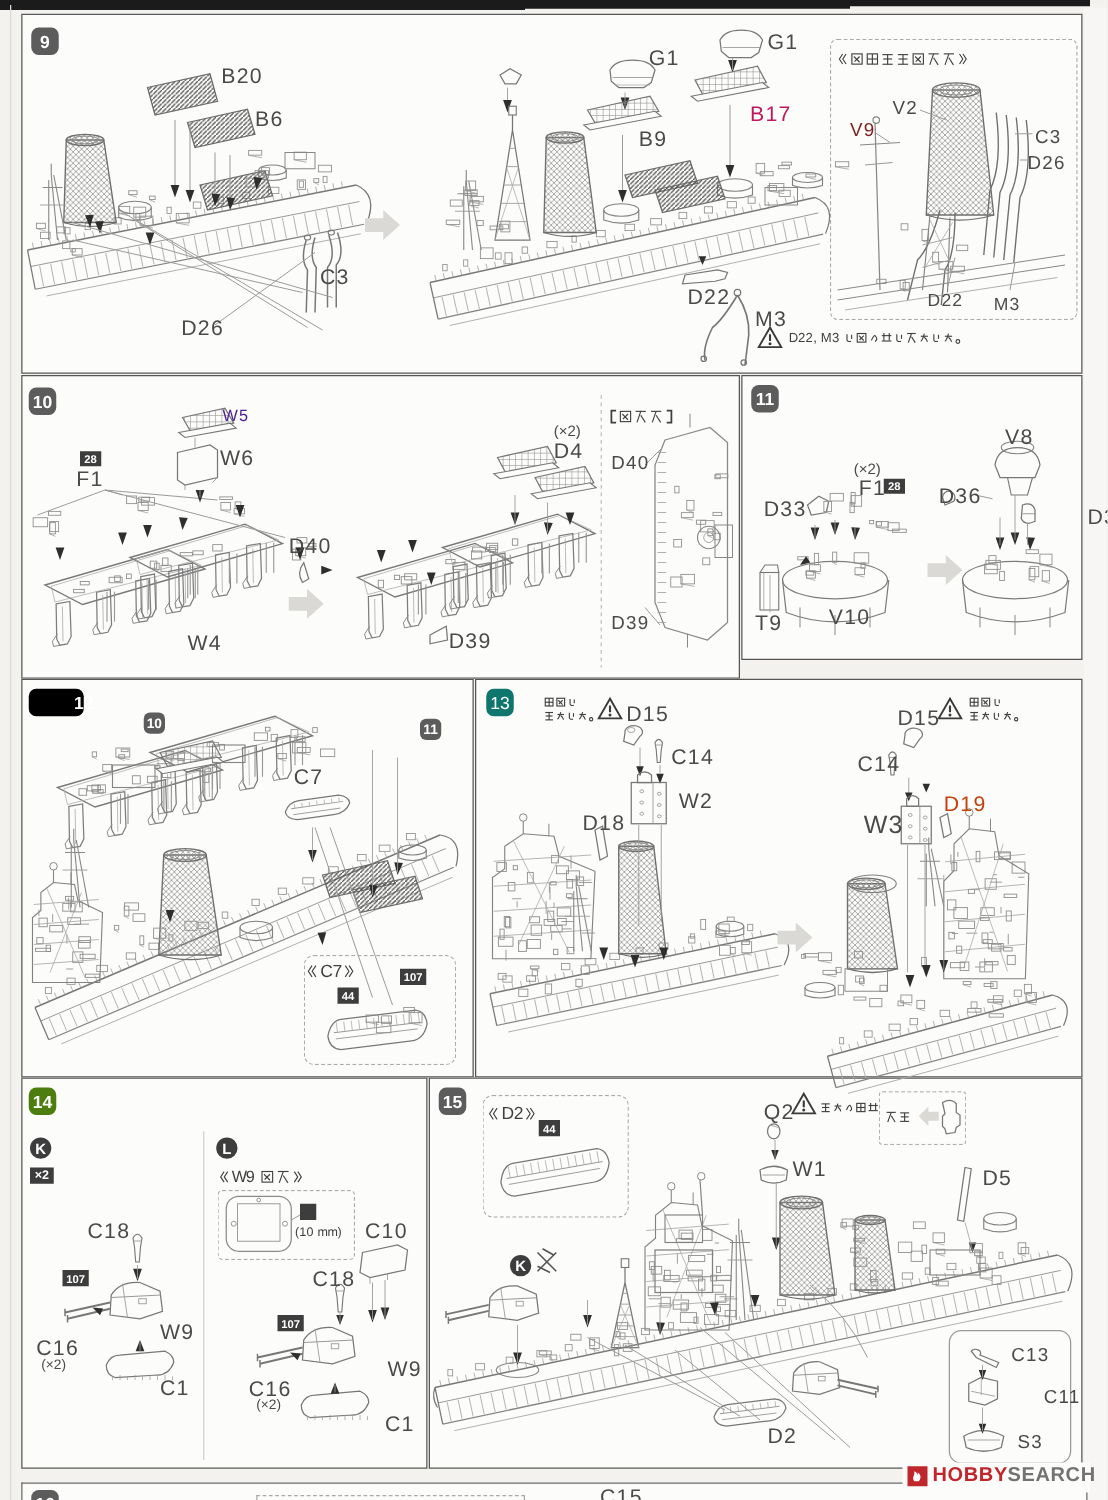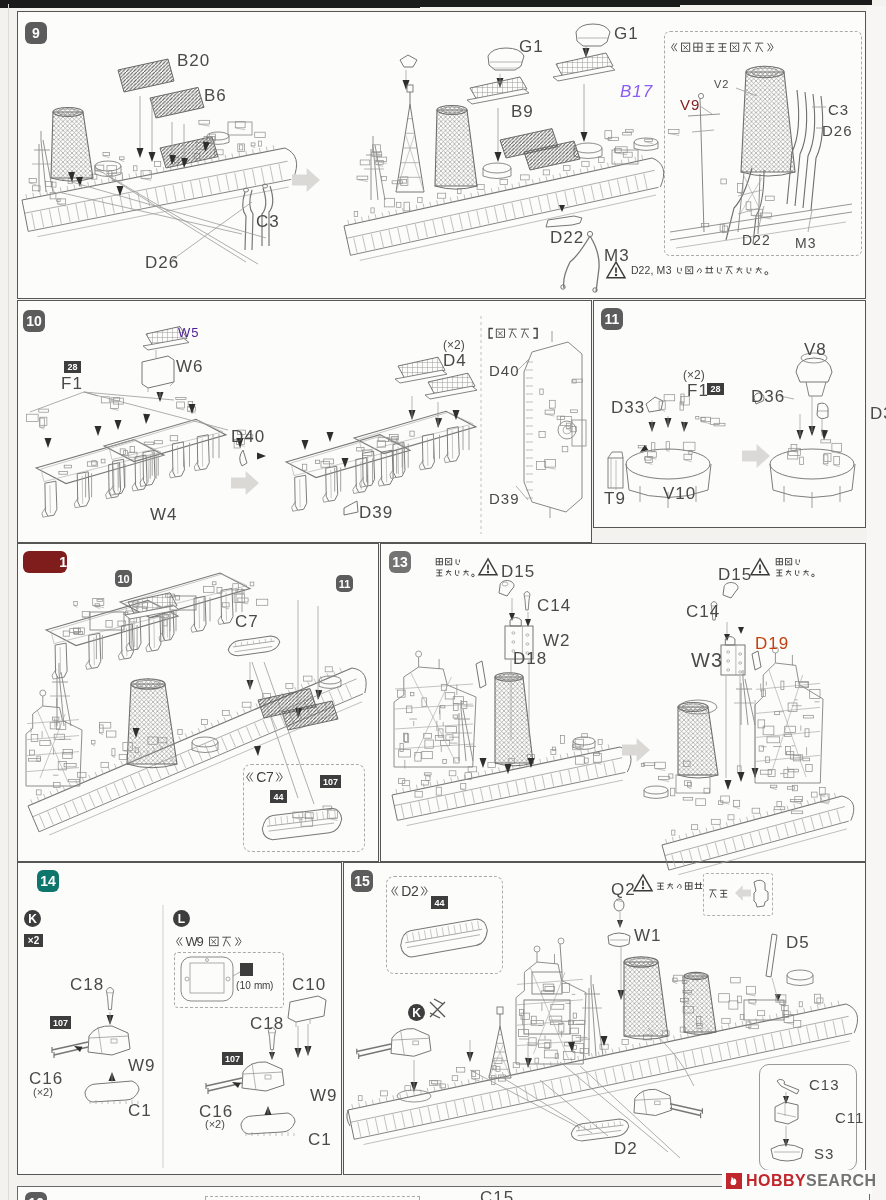--- a/index.html
+++ b/index.html
@@ -1948,39 +1948,39 @@
       <line x1="777.0" y1="1113.0" x2="796.0" y2="1117.0" stroke="#999" stroke-width="0.7"></line>
       <line x1="785.0" y1="1102.0" x2="785.0" y2="1116.0" stroke="#999" stroke-width="0.6"></line>
       <path d="M 771,1149 q 15,-9 32,0 l -2,9 q -14,6 -28,0 Z" stroke="#777" stroke-width="1" fill="none"></path>
       <line x1="774.0" y1="1152.0" x2="800.0" y2="1152.0" stroke="#999" stroke-width="0.7"></line>
       <polygon points="783.0,1096.0 789.0,1096.0 786.0,1104.0" fill="#2e2e2e"></polygon>
       <polygon points="783.0,1139.0 789.0,1139.0 786.0,1147.0" fill="#2e2e2e"></polygon>
       <line x1="786.0" y1="1092.0" x2="786.0" y2="1102.0" stroke="#999" stroke-width="0.7"></line>
       <line x1="786.0" y1="1126.0" x2="786.0" y2="1145.0" stroke="#999" stroke-width="0.7"></line>
 </svg>
 <div style="position:absolute;left:601px;top:308px;width:22px;height:22px;border-radius:6px;background:#5c5c5c;color:#fff;font-weight:bold;font-size:14px;display:flex;align-items:center;justify-content:center;">11</div>
-    <div style="position:absolute;left:23px;top:551px;width:40px;height:22px;border-radius:6px;background:#7f1d1d;color:#fff;font-weight:bold;font-size:14px;display:flex;align-items:center;justify-content:center;padding-left:44px;">12</div>
-    <div style="position:absolute;left:389px;top:551px;width:22px;height:22px;border-radius:6px;background:#737373;color:#fff;font-weight:bold;font-size:14px;display:flex;align-items:center;justify-content:center;">13</div>
-    <div style="position:absolute;left:37px;top:870px;width:22px;height:22px;border-radius:6px;background:#0f766e;color:#fff;font-weight:bold;font-size:14px;display:flex;align-items:center;justify-content:center;">14</div>
+    <div style="position:absolute;left:23px;top:551px;width:40px;height:22px;border-radius:6px;background:#000000;color:#fff;font-weight:bold;font-size:14px;display:flex;align-items:center;justify-content:center;padding-left:44px;">12</div>
+    <div style="position:absolute;left:389px;top:551px;width:22px;height:22px;border-radius:6px;background:#0f766e;color:#fff;font-weight:normal;font-size:14px;display:flex;align-items:center;justify-content:center;">13</div>
+    <div style="position:absolute;left:23px;top:870px;width:22px;height:22px;border-radius:6px;background:#4d7c0f;color:#fff;font-weight:bold;font-size:14px;display:flex;align-items:center;justify-content:center;">14</div>
     <div style="position:absolute;left:351px;top:870px;width:22px;height:22px;border-radius:6px;background:#5c5c5c;color:#fff;font-weight:bold;font-size:14px;display:flex;align-items:center;justify-content:center;">15</div>
     <div style="position:absolute;left:25px;top:1192px;width:22px;height:22px;border-radius:6px;background:#5c5c5c;color:#fff;font-weight:bold;font-size:14px;display:flex;align-items:center;justify-content:center;">16</div>
     <div style="position:absolute;left:115px;top:570px;width:17px;height:17px;border-radius:5px;background:#5c5c5c;color:#fff;font-weight:bold;font-size:11px;display:flex;align-items:center;justify-content:center;">10</div>
     <div style="position:absolute;left:336px;top:575px;width:17px;height:17px;border-radius:5px;background:#5c5c5c;color:#fff;font-weight:bold;font-size:11px;display:flex;align-items:center;justify-content:center;">11</div>
     <div style="position:absolute;left:177px;top:51px;font-size:17px;color:#4a4a4a;letter-spacing:1px;white-space:nowrap;">B20</div>
     <div style="position:absolute;left:204px;top:86px;font-size:17px;color:#4a4a4a;letter-spacing:1px;white-space:nowrap;">B6</div>
     <div style="position:absolute;left:256px;top:212px;font-size:17px;color:#4a4a4a;letter-spacing:1px;white-space:nowrap;">C3</div>
     <div style="position:absolute;left:145px;top:253px;font-size:17px;color:#4a4a4a;letter-spacing:1px;white-space:nowrap;">D26</div>
     <div style="position:absolute;left:519px;top:37px;font-size:17px;color:#4a4a4a;letter-spacing:1px;white-space:nowrap;">G1</div>
     <div style="position:absolute;left:511px;top:102px;font-size:17px;color:#4a4a4a;letter-spacing:1px;white-space:nowrap;">B9</div>
     <div style="position:absolute;left:614px;top:24px;font-size:17px;color:#4a4a4a;letter-spacing:1px;white-space:nowrap;">G1</div>
-    <div style="position:absolute;left:620px;top:82px;font-size:17px;color:#8b5cf6;letter-spacing:1px;white-space:nowrap;font-style:italic;">B17</div>
+    <div style="position:absolute;left:600px;top:82px;font-size:17px;color:#be185d;letter-spacing:1px;white-space:nowrap;">B17</div>
     <div style="position:absolute;left:550px;top:228px;font-size:17px;color:#4a4a4a;letter-spacing:1px;white-space:nowrap;">D22</div>
     <div style="position:absolute;left:604px;top:246px;font-size:17px;color:#4a4a4a;letter-spacing:1px;white-space:nowrap;">M3</div>
     <div style="position:absolute;left:664px;top:31px;width:198px;height:225px;border:1px dashed #aaa;border-radius:6px;"></div>
-    <div style="position:absolute;left:714px;top:78px;font-size:11px;color:#4a4a4a;letter-spacing:1px;white-space:nowrap;">V2</div>
+    <div style="position:absolute;left:714px;top:78px;font-size:15px;color:#4a4a4a;letter-spacing:1px;white-space:nowrap;">V2</div>
     <div style="position:absolute;left:680px;top:96px;font-size:15px;color:#7f1d1d;letter-spacing:1px;white-space:nowrap;">V9</div>
     <div style="position:absolute;left:828px;top:101px;font-size:15px;color:#4a4a4a;letter-spacing:1px;white-space:nowrap;">C3</div>
     <div style="position:absolute;left:822px;top:122px;font-size:15px;color:#4a4a4a;letter-spacing:1px;white-space:nowrap;">D26</div>
     <div style="position:absolute;left:742px;top:232px;font-size:14px;color:#4a4a4a;letter-spacing:1px;white-space:nowrap;">D22</div>
     <div style="position:absolute;left:795px;top:235px;font-size:14px;color:#4a4a4a;letter-spacing:1px;white-space:nowrap;">M3</div>
     <div style="position:absolute;left:178px;top:325px;font-size:13px;color:#4c1d95;letter-spacing:1px;white-space:nowrap;">W5</div>
     <div style="position:absolute;left:176px;top:357px;font-size:17px;color:#4a4a4a;letter-spacing:1px;white-space:nowrap;">W6</div>
     <div style="position:absolute;left:64px;top:361px;width:17px;height:12px;background:#3d3d3d;color:#fff;font-weight:bold;font-size:9px;display:flex;align-items:center;justify-content:center;">28</div>
     <div style="position:absolute;left:61px;top:374px;font-size:17px;color:#4a4a4a;letter-spacing:1px;white-space:nowrap;">F1</div>
     <div style="position:absolute;left:231px;top:427px;font-size:17px;color:#4a4a4a;letter-spacing:1px;white-space:nowrap;">D40</div>
@@ -1999,21 +1999,21 @@
     <div style="position:absolute;left:804px;top:340px;font-size:17px;color:#4a4a4a;letter-spacing:1px;white-space:nowrap;">V8</div>
     <div style="position:absolute;left:751px;top:387px;font-size:17px;color:#4a4a4a;letter-spacing:1px;white-space:nowrap;">D36</div>
     <div style="position:absolute;left:831px;top:404px;font-size:17px;color:#4a4a4a;letter-spacing:1px;white-space:nowrap;margin-left:39px;">D35</div>
     <div style="position:absolute;left:235px;top:612px;font-size:17px;color:#4a4a4a;letter-spacing:1px;white-space:nowrap;">C7</div>
     <div style="position:absolute;left:243px;top:764px;width:122px;height:88px;border:1px dashed #aaa;border-radius:8px;"></div>
     <div style="position:absolute;left:320px;top:775px;width:21px;height:13px;background:#3d3d3d;color:#fff;font-weight:bold;font-size:9px;display:flex;align-items:center;justify-content:center;">107</div>
     <div style="position:absolute;left:270px;top:790px;width:17px;height:13px;background:#3d3d3d;color:#fff;font-weight:bold;font-size:9px;display:flex;align-items:center;justify-content:center;">44</div>
     <div style="position:absolute;left:501px;top:562px;font-size:17px;color:#4a4a4a;letter-spacing:1px;white-space:nowrap;">D15</div>
     <div style="position:absolute;left:537px;top:596px;font-size:17px;color:#4a4a4a;letter-spacing:1px;white-space:nowrap;">C14</div>
     <div style="position:absolute;left:543px;top:631px;font-size:17px;color:#4a4a4a;letter-spacing:1px;white-space:nowrap;">W2</div>
-    <div style="position:absolute;left:466px;top:649px;font-size:17px;color:#4a4a4a;letter-spacing:1px;white-space:nowrap;margin-left:47px;">D18</div>
+    <div style="position:absolute;left:466px;top:649px;font-size:17px;color:#4a4a4a;letter-spacing:1px;white-space:nowrap;">D18</div>
     <div style="position:absolute;left:718px;top:565px;font-size:17px;color:#4a4a4a;letter-spacing:1px;white-space:nowrap;">D15</div>
     <div style="position:absolute;left:686px;top:602px;font-size:17px;color:#4a4a4a;letter-spacing:1px;white-space:nowrap;">C14</div>
     <div style="position:absolute;left:691px;top:649px;font-size:20px;color:#4a4a4a;letter-spacing:1px;white-space:nowrap;">W3</div>
     <div style="position:absolute;left:755px;top:634px;font-size:17px;color:#c2410c;letter-spacing:1px;white-space:nowrap;">D19</div>
     <div style="position:absolute;left:24px;top:910px;width:17px;height:17px;border-radius:50%;background:#3d3d3d;color:#fff;font-weight:bold;font-size:12px;display:flex;align-items:center;justify-content:center;">K</div>
     <div style="position:absolute;left:24px;top:934px;width:19px;height:13px;background:#3d3d3d;color:#fff;font-weight:bold;font-size:10px;display:flex;align-items:center;justify-content:center;">×2</div>
     <div style="position:absolute;left:70px;top:975px;font-size:17px;color:#4a4a4a;letter-spacing:1px;white-space:nowrap;">C18</div>
     <div style="position:absolute;left:50px;top:1016px;width:21px;height:13px;background:#3d3d3d;color:#fff;font-weight:bold;font-size:9px;display:flex;align-items:center;justify-content:center;">107</div>
     <div style="position:absolute;left:128px;top:1056px;font-size:17px;color:#4a4a4a;letter-spacing:1px;white-space:nowrap;">W9</div>
     <div style="position:absolute;left:29px;top:1069px;font-size:17px;color:#4a4a4a;letter-spacing:1px;white-space:nowrap;">C16</div>

